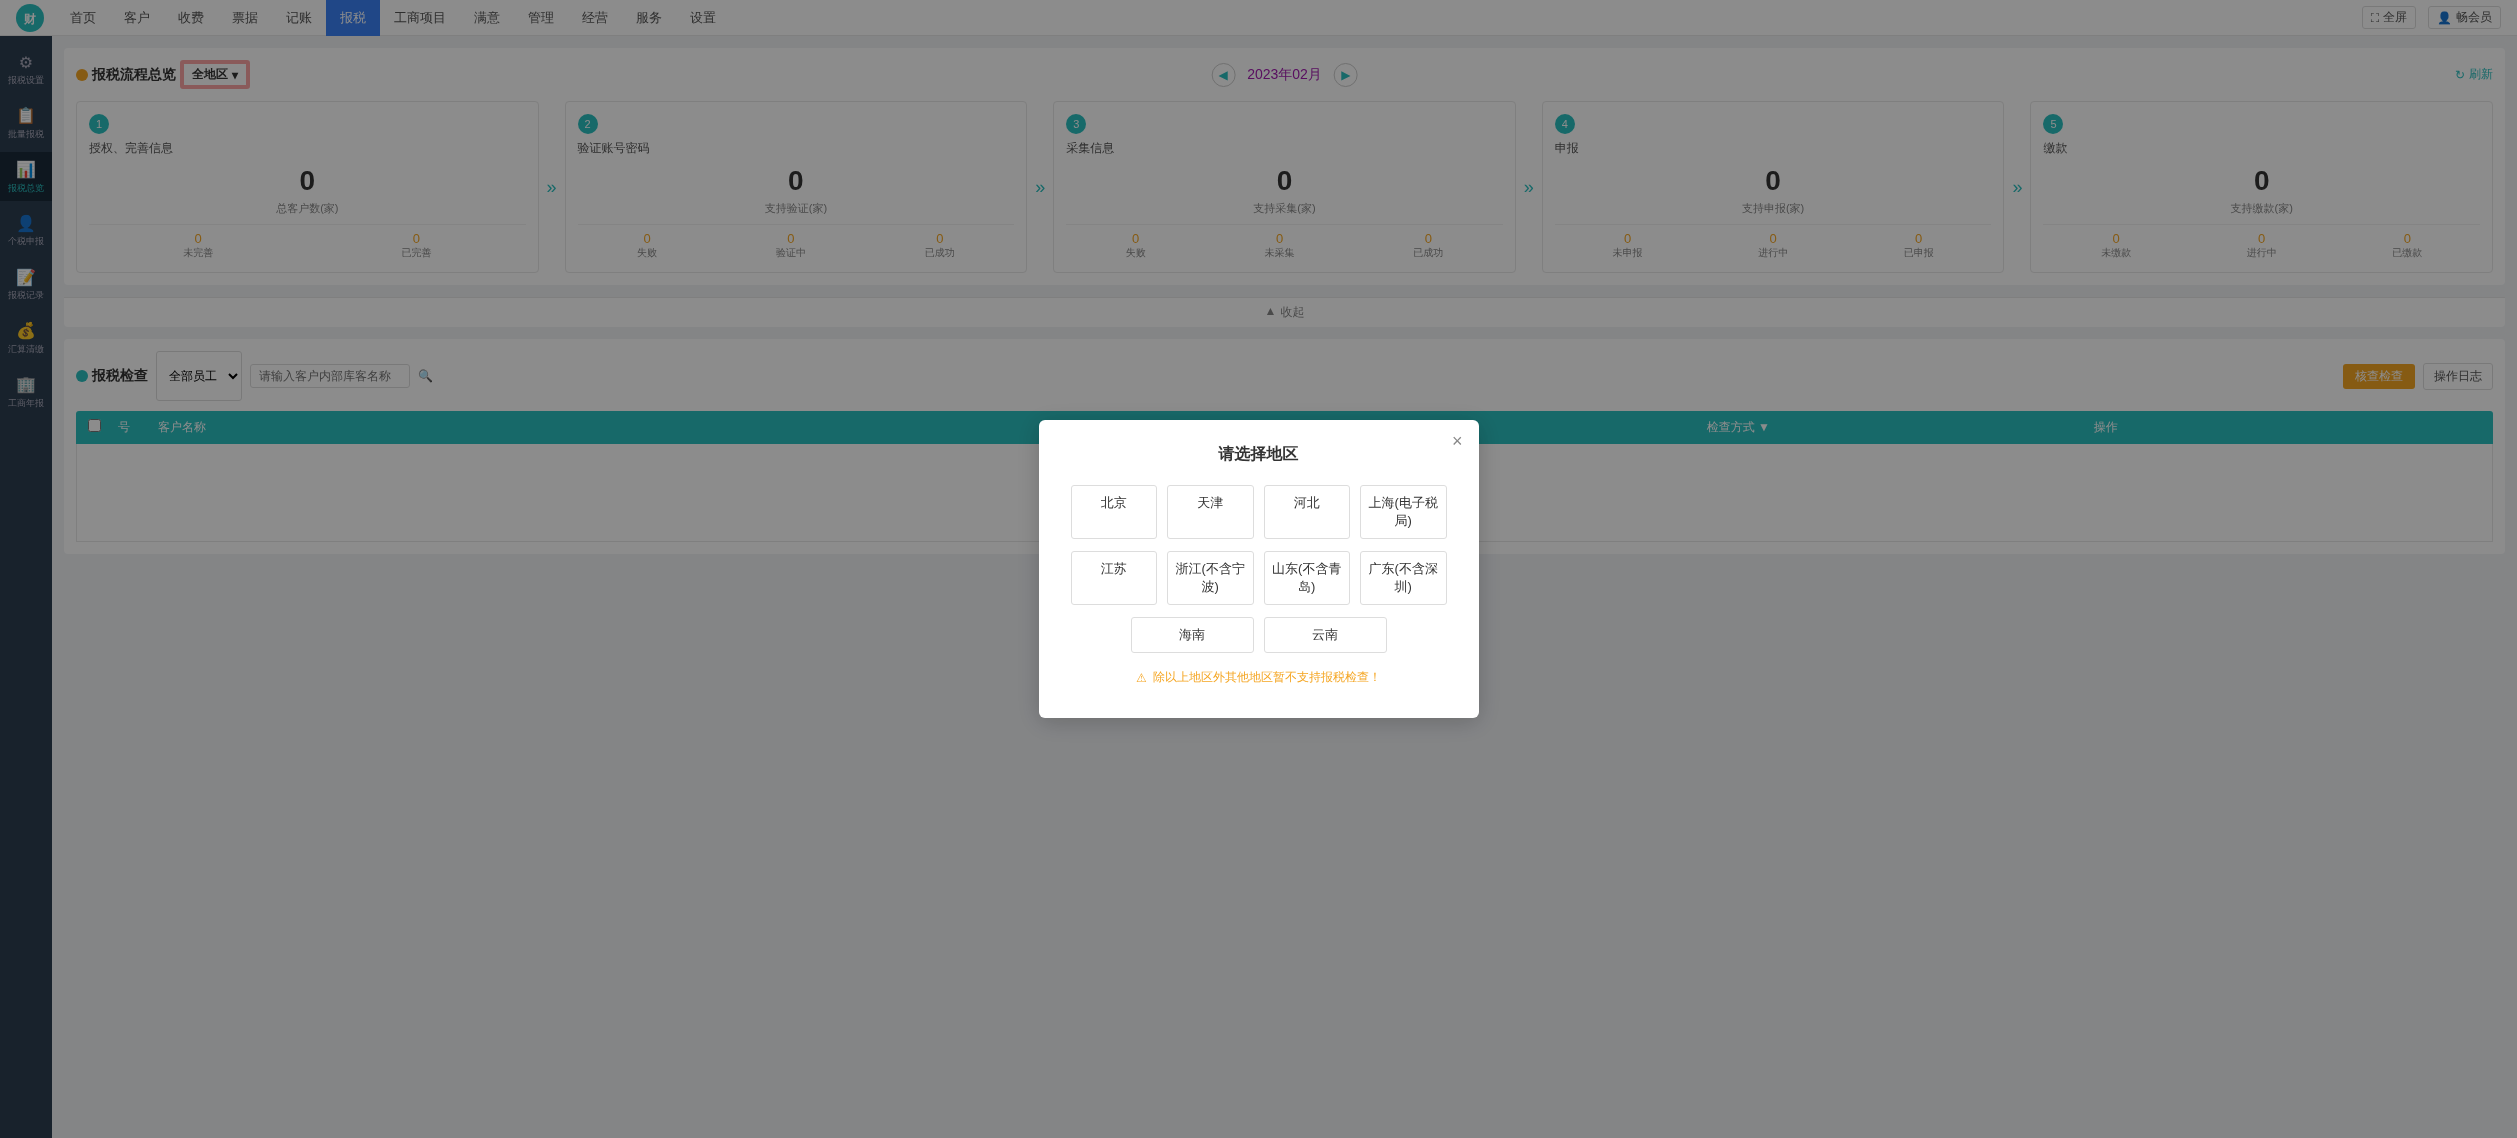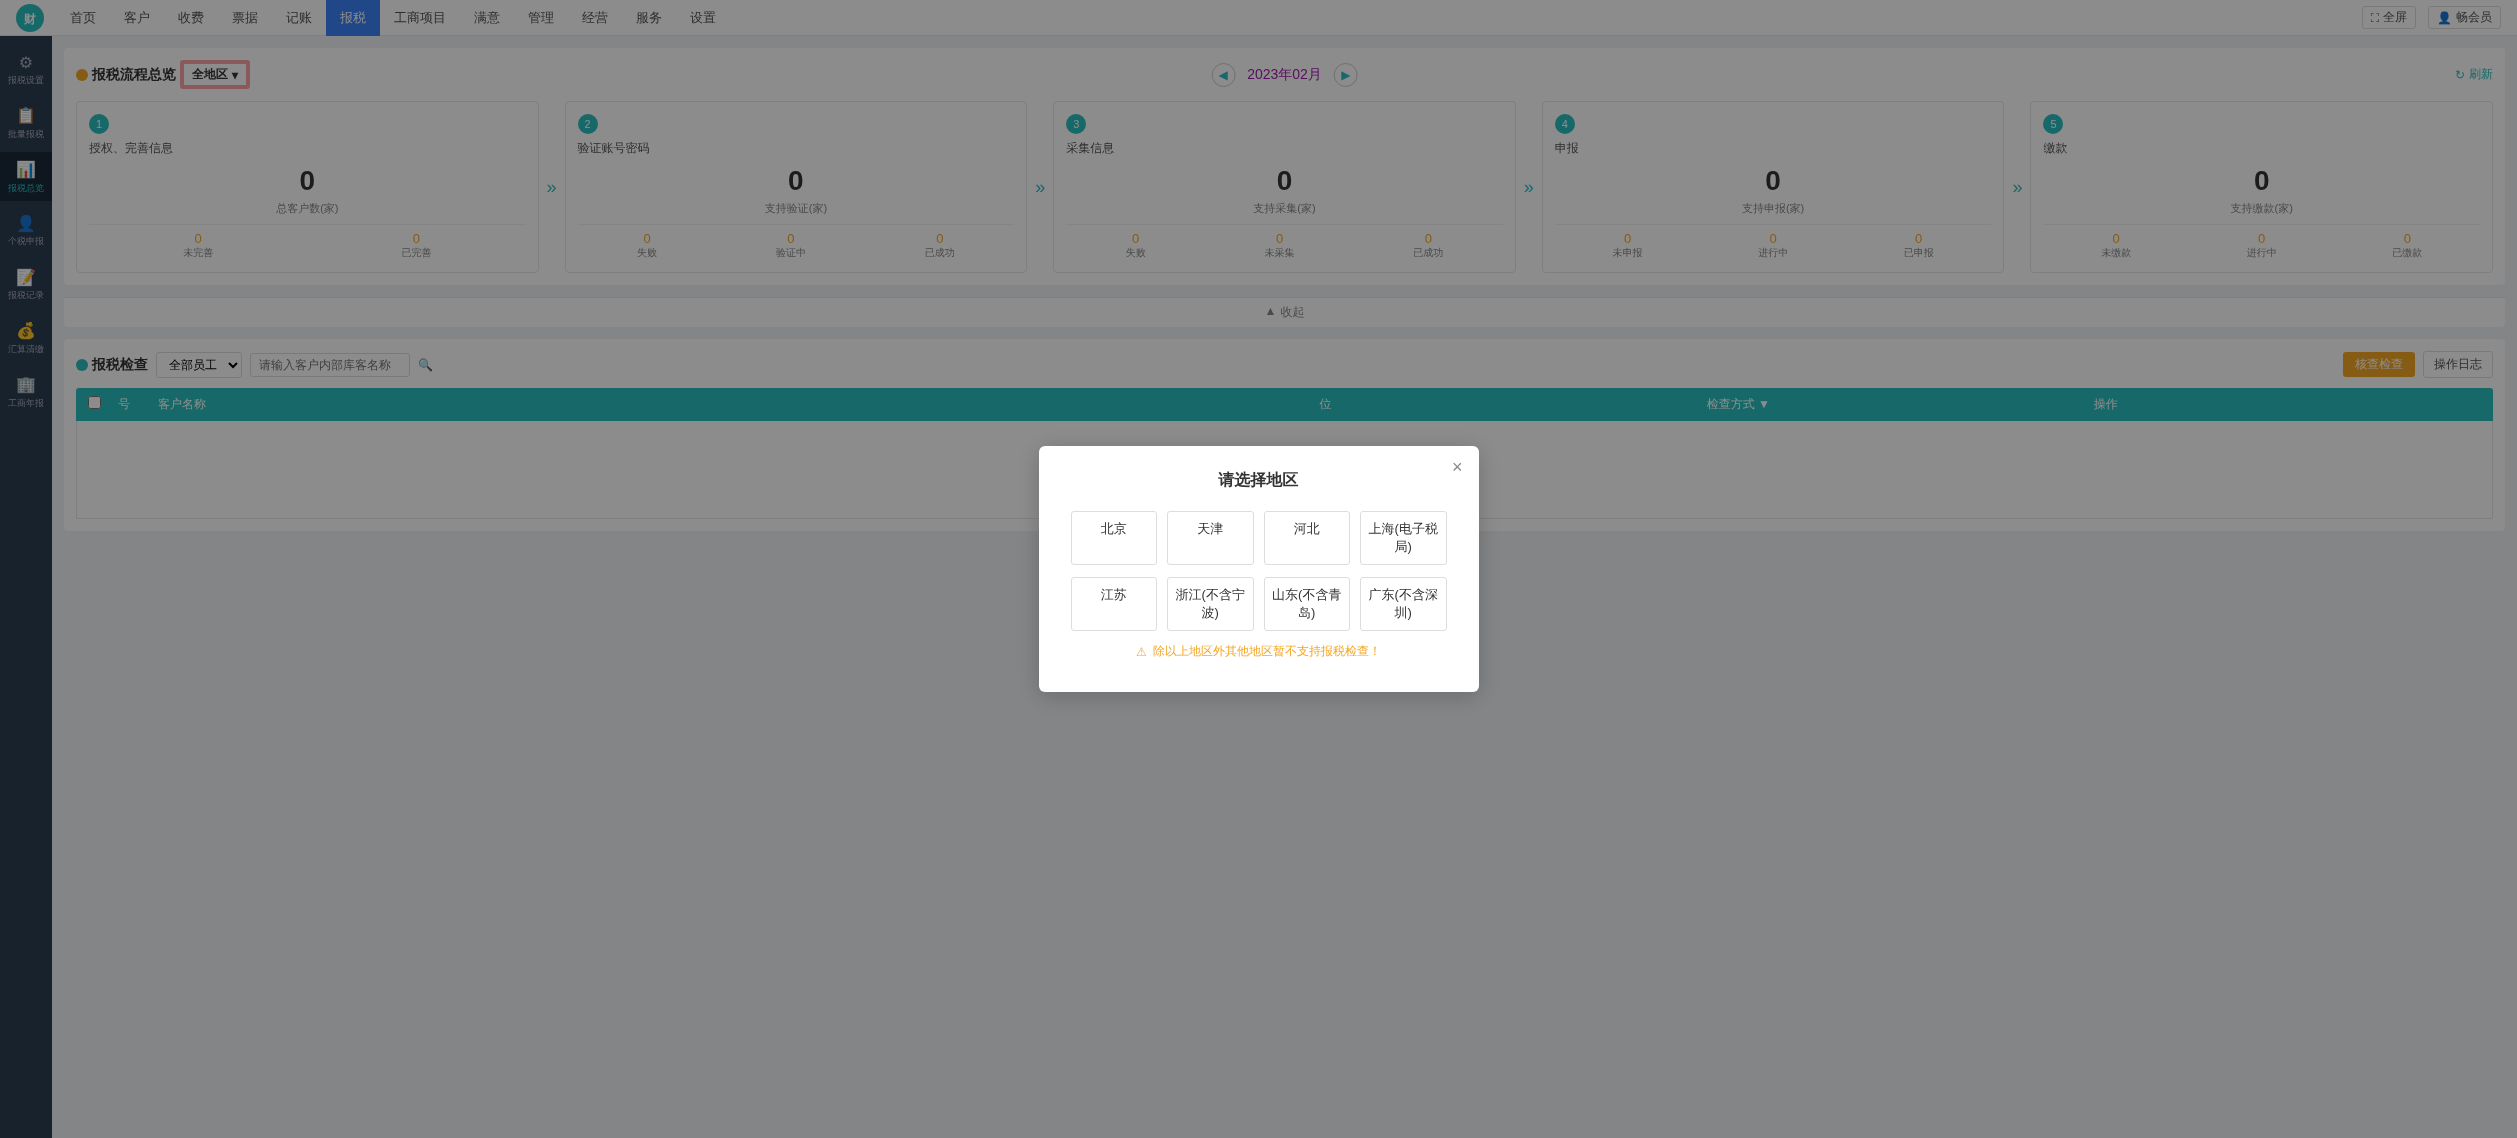--- a/index.html
+++ b/index.html
@@ -284,21 +284,21 @@
     .search-input {
       border: 1px solid #ddd;
       border-radius: 3px;
       padding: 4px 8px;
       font-size: 12px;
       width: 160px;
     }
     .select-input {
       border: 1px solid #ddd;
       border-radius: 3px;
-      padding: 4px 8px;
+      padding: 16px 8px;
       font-size: 12px;
       background: #fff;
       cursor: pointer;
     }
 
     
     .modal-overlay {
       position: fixed;
       top: 0; left: 0; right: 0; bottom: 0;
       background: rgba(0,0,0,0.45);
@@ -629,19 +629,23 @@
         <div class="region-btn">上海(电子税局)</div>
       </div>
 
     <div class="modal-grid" id="modal-row2">
         <div class="region-btn">江苏</div>
         <div class="region-btn">浙江(不含宁波)</div>
         <div class="region-btn">山东(不含青岛)</div>
         <div class="region-btn">广东(不含深圳)</div>
       </div>
 
+    <div class="modal-grid-2" id="modal-row3">
+        <div class="region-btn">海南</div>
+        <div class="region-btn">云南</div>
+      </div>
 
     <div class="modal-warning">
       <span>⚠</span>
       <span>除以上地区外其他地区暂不支持报税检查！</span>
     </div>
   </div>
 </div>
 
 </body></html>

